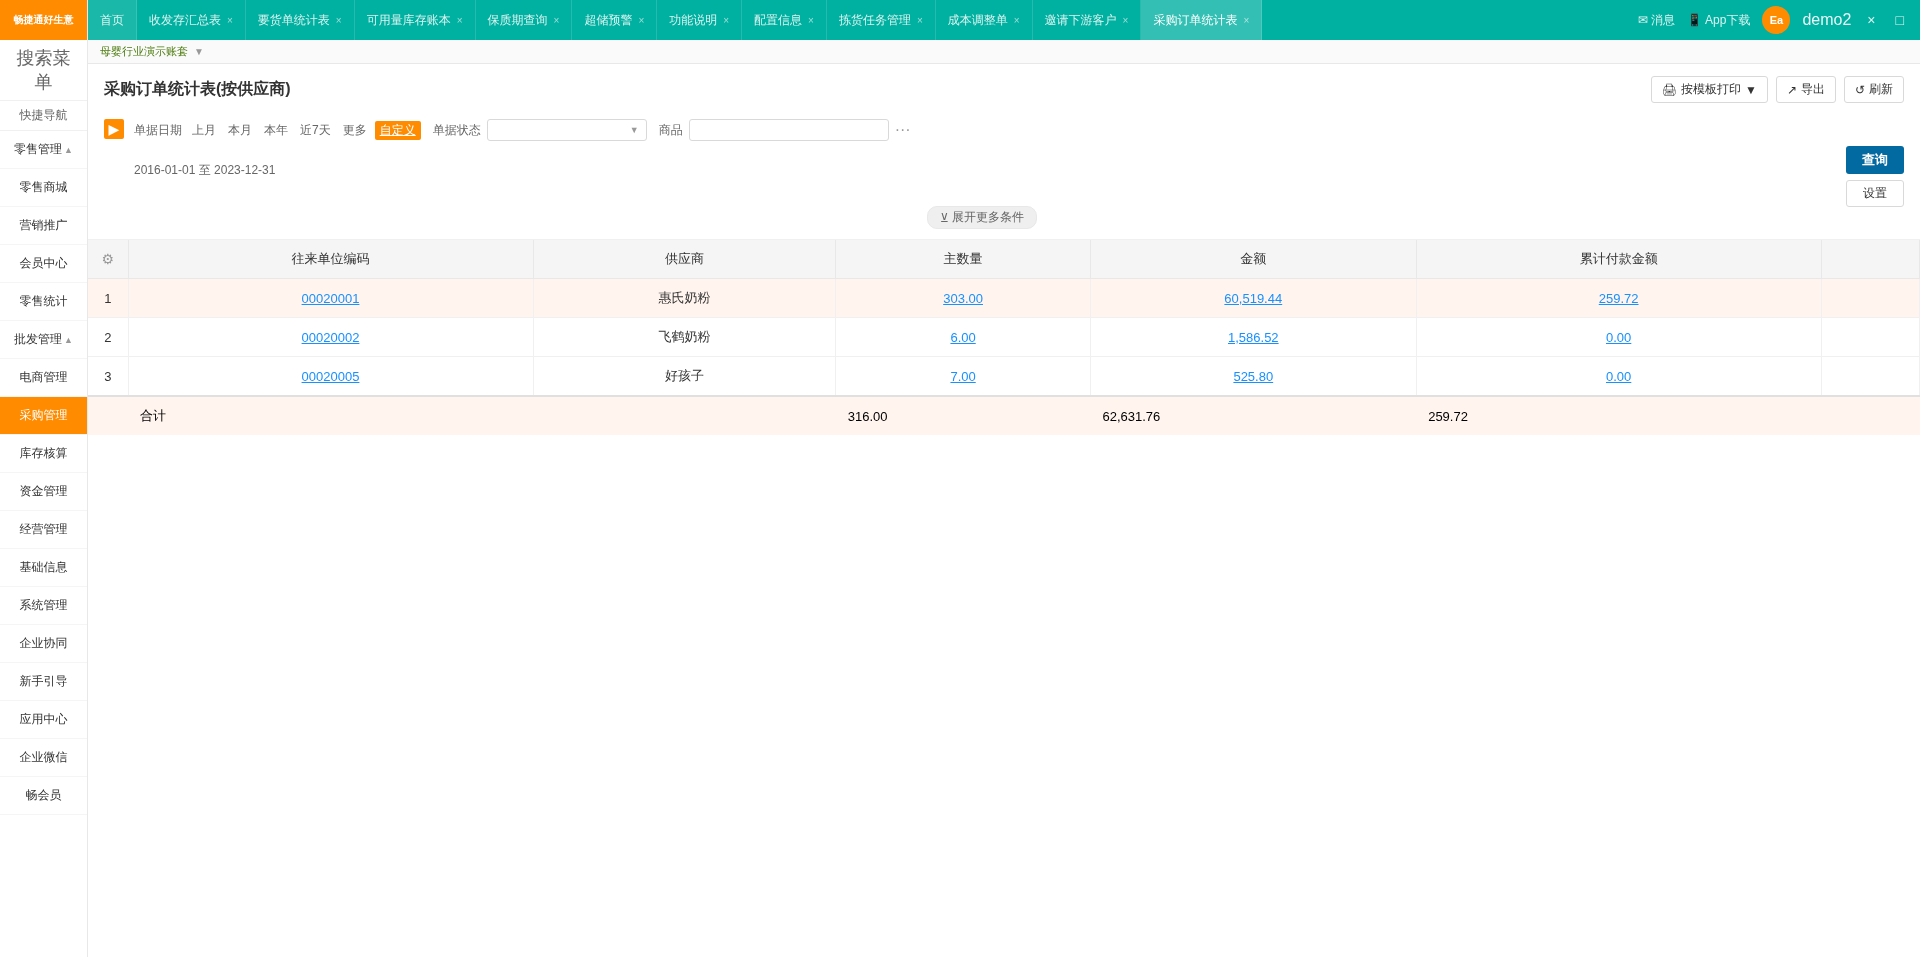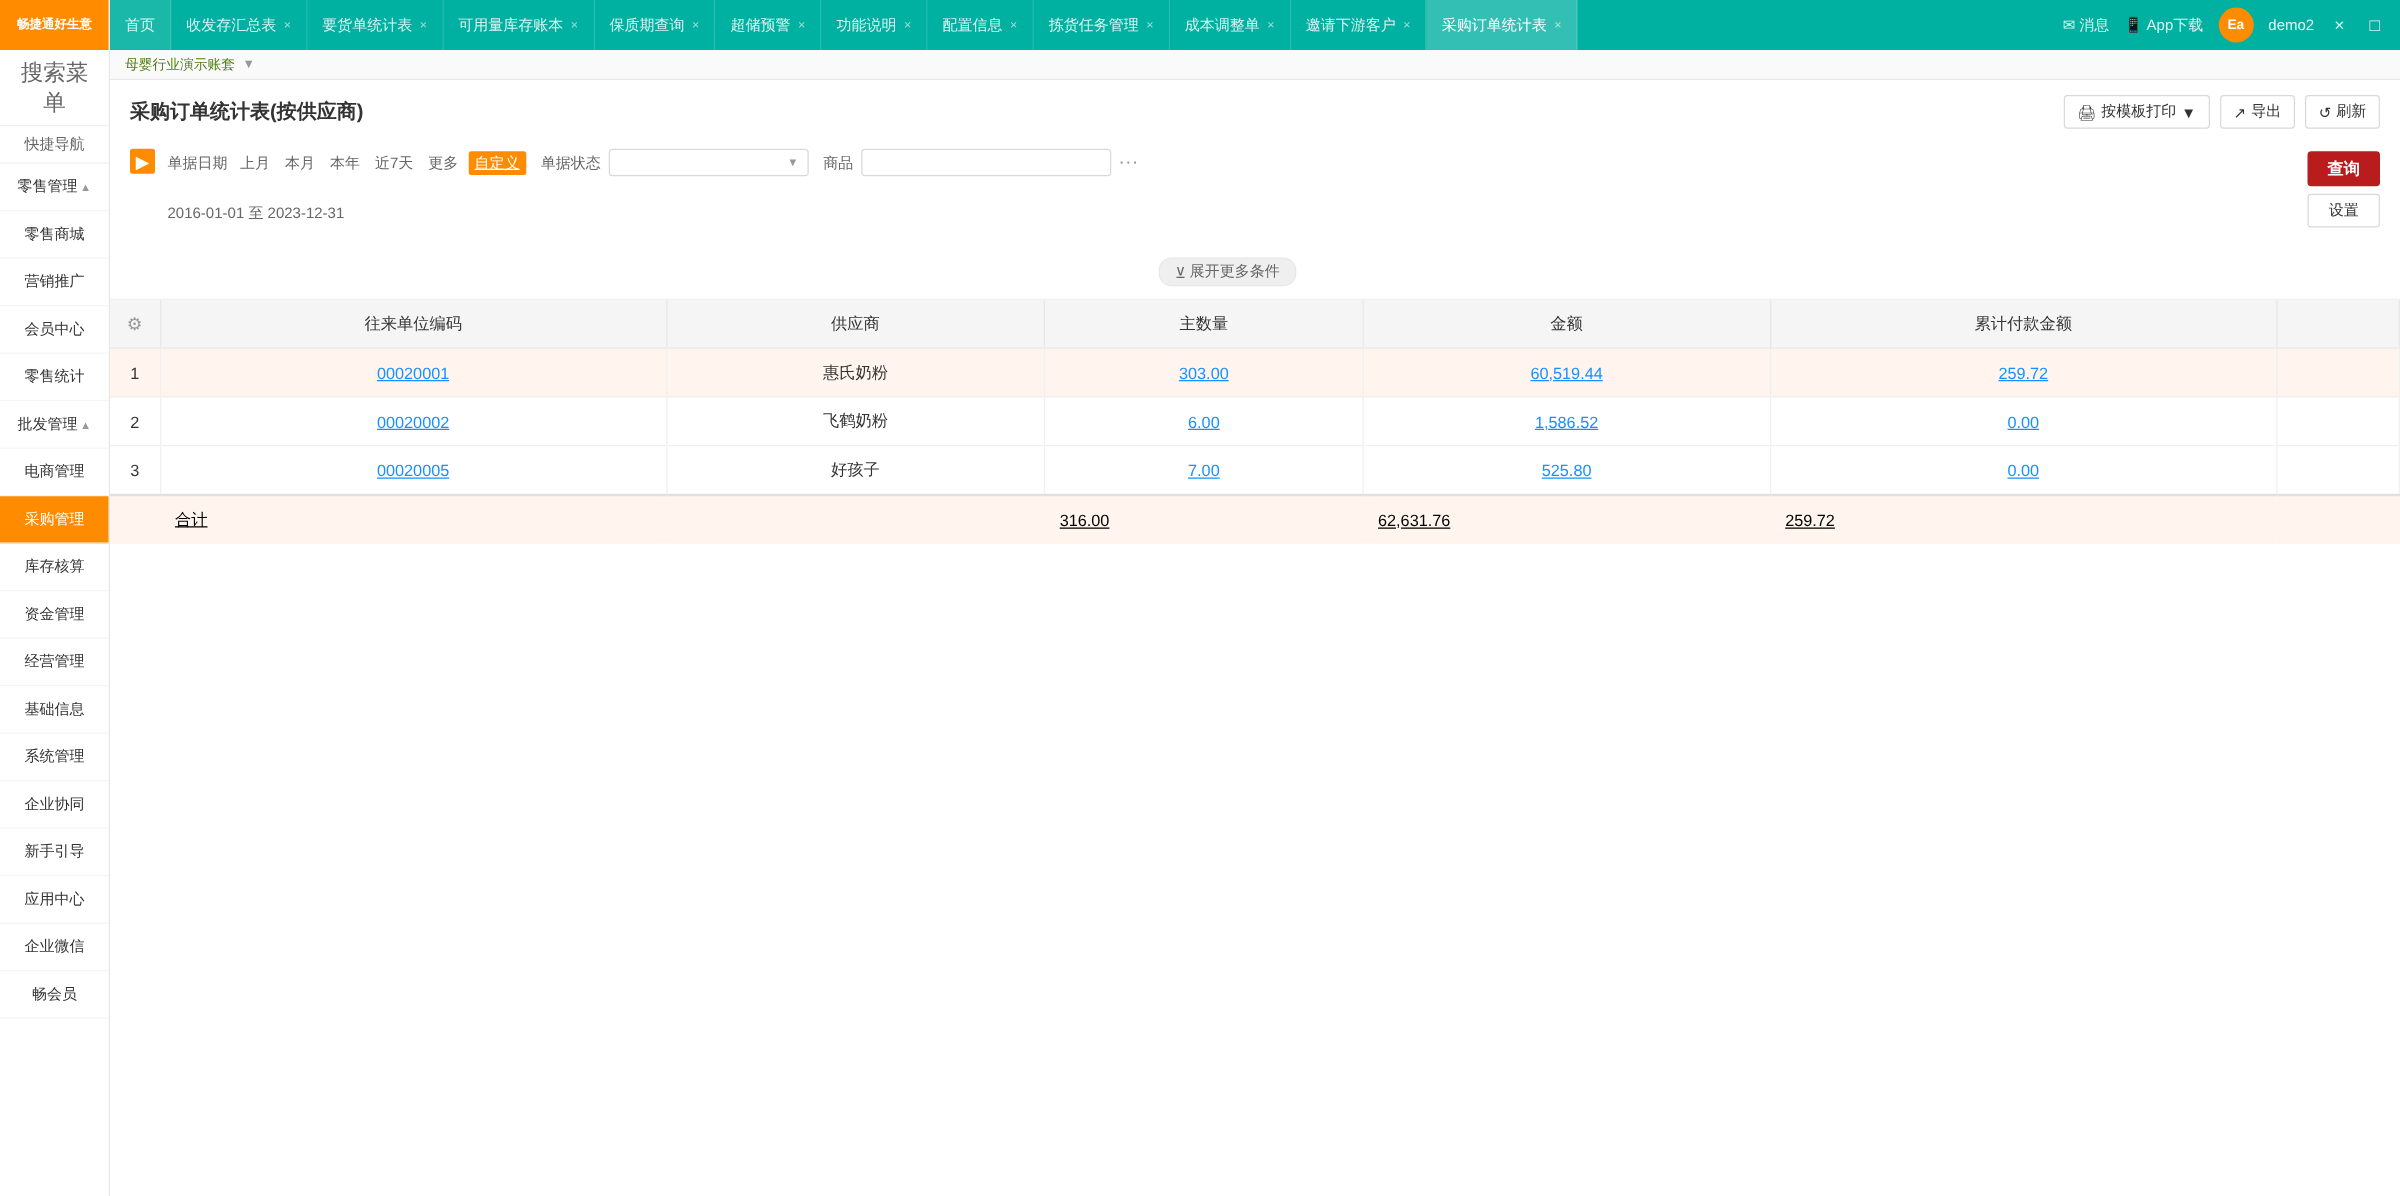--- a/index.html
+++ b/index.html
@@ -262,28 +262,29 @@
     }
     .filter-input {
       border: 1px solid #d9d9d9;
       border-radius: 3px;
       padding: 3px 8px;
       font-size: 12px;
       color: #333;
       min-width: 200px;
     }
     .btn-query {
-      background: #b91c1c;
+      background: #0369a1;
       color: white;
       border: none;
       padding: 5px 16px;
       border-radius: 3px;
       cursor: pointer;
       font-size: 13px;
       font-weight: bold;
+      margin-top: 25px;
     }
     .btn-settings {
       border: 1px solid #d9d9d9;
       background: #fff;
       padding: 4px 12px;
       border-radius: 3px;
       cursor: pointer;
       font-size: 12px;
       color: #333;
     }
@@ -356,21 +357,21 @@
       height: 28px;
       border-radius: 50%;
       background: #ff8c00;
       display: flex;
       align-items: center;
       justify-content: center;
       color: white;
       font-size: 11px;
       font-weight: bold;
     }
-    .user-name { color: rgba(255,255,255,0.9); font-size: 12px; cursor: pointer; }
+    .user-name { color: rgba(255,255,255,0.9); font-size: 16px; cursor: pointer; }
 
     .msg-btn { color: rgba(255,255,255,0.85); font-size: 12px; cursor: pointer; display: flex; align-items: center; gap: 3px; }
     .app-btn { color: rgba(255,255,255,0.85); font-size: 12px; cursor: pointer; display: flex; align-items: center; gap: 3px; }
 
     .filter-main-row {
       display: flex;
       align-items: flex-start;
       gap: 0;
     }
     .filter-left {
@@ -397,21 +398,20 @@
     .table-container {
       flex: 1;
       overflow: auto;
     }
 
     .tfoot-row td {
       background: #fff5ee;
       font-weight: 500;
       padding: 10px 12px;
       border-top: 2px solid #e0e0e0;
-      text-decoration: underline;
     }
   </style>
 </head>
 <body>
 
 <div class="sidebar">
   <div class="sidebar-logo">
     <span class="sidebar-logo-text">畅捷通好生意</span>
   </div>
   <div class="sidebar-search">

